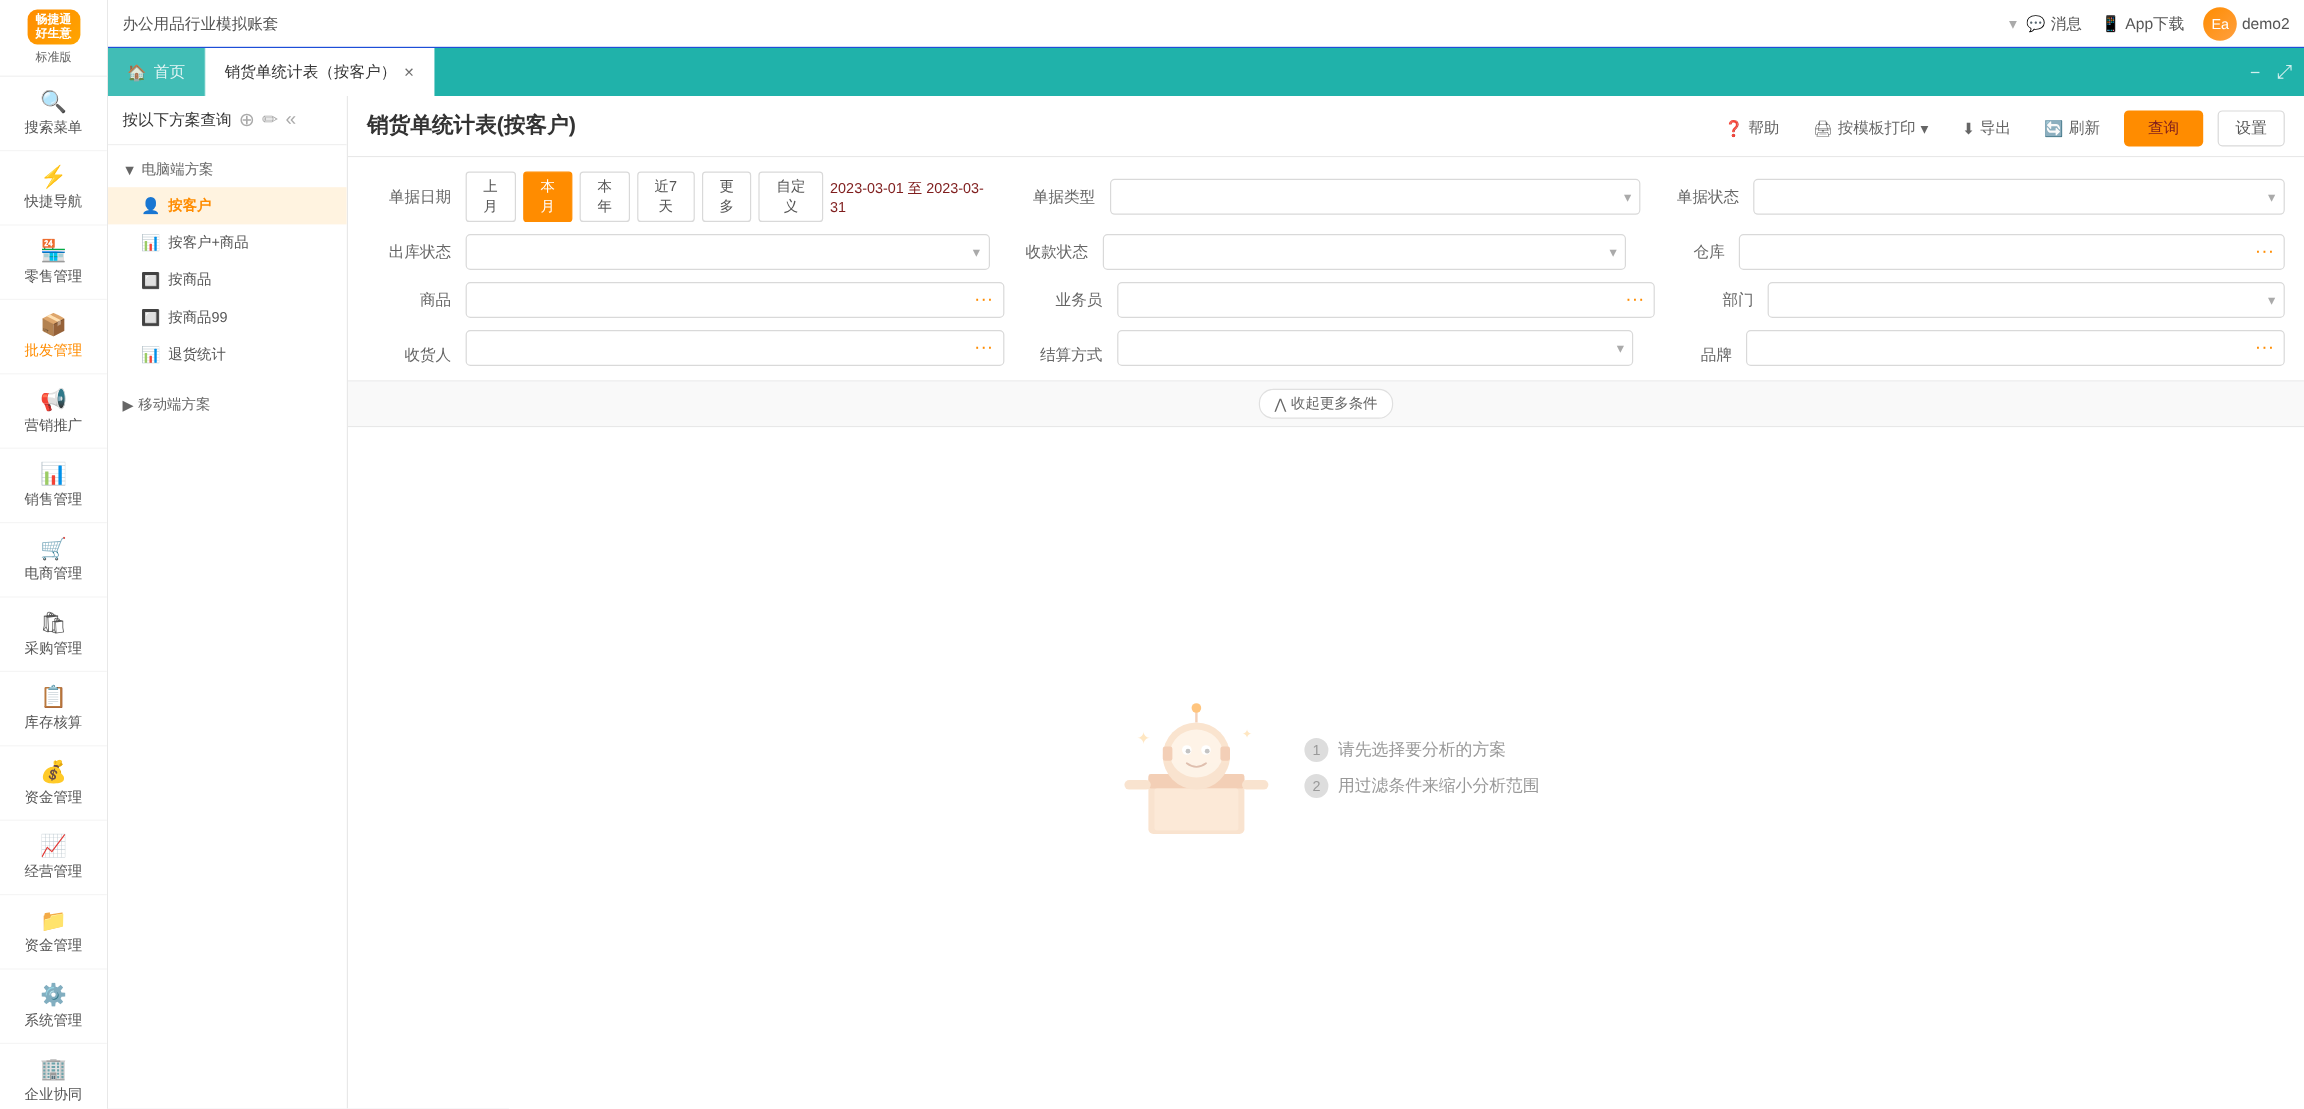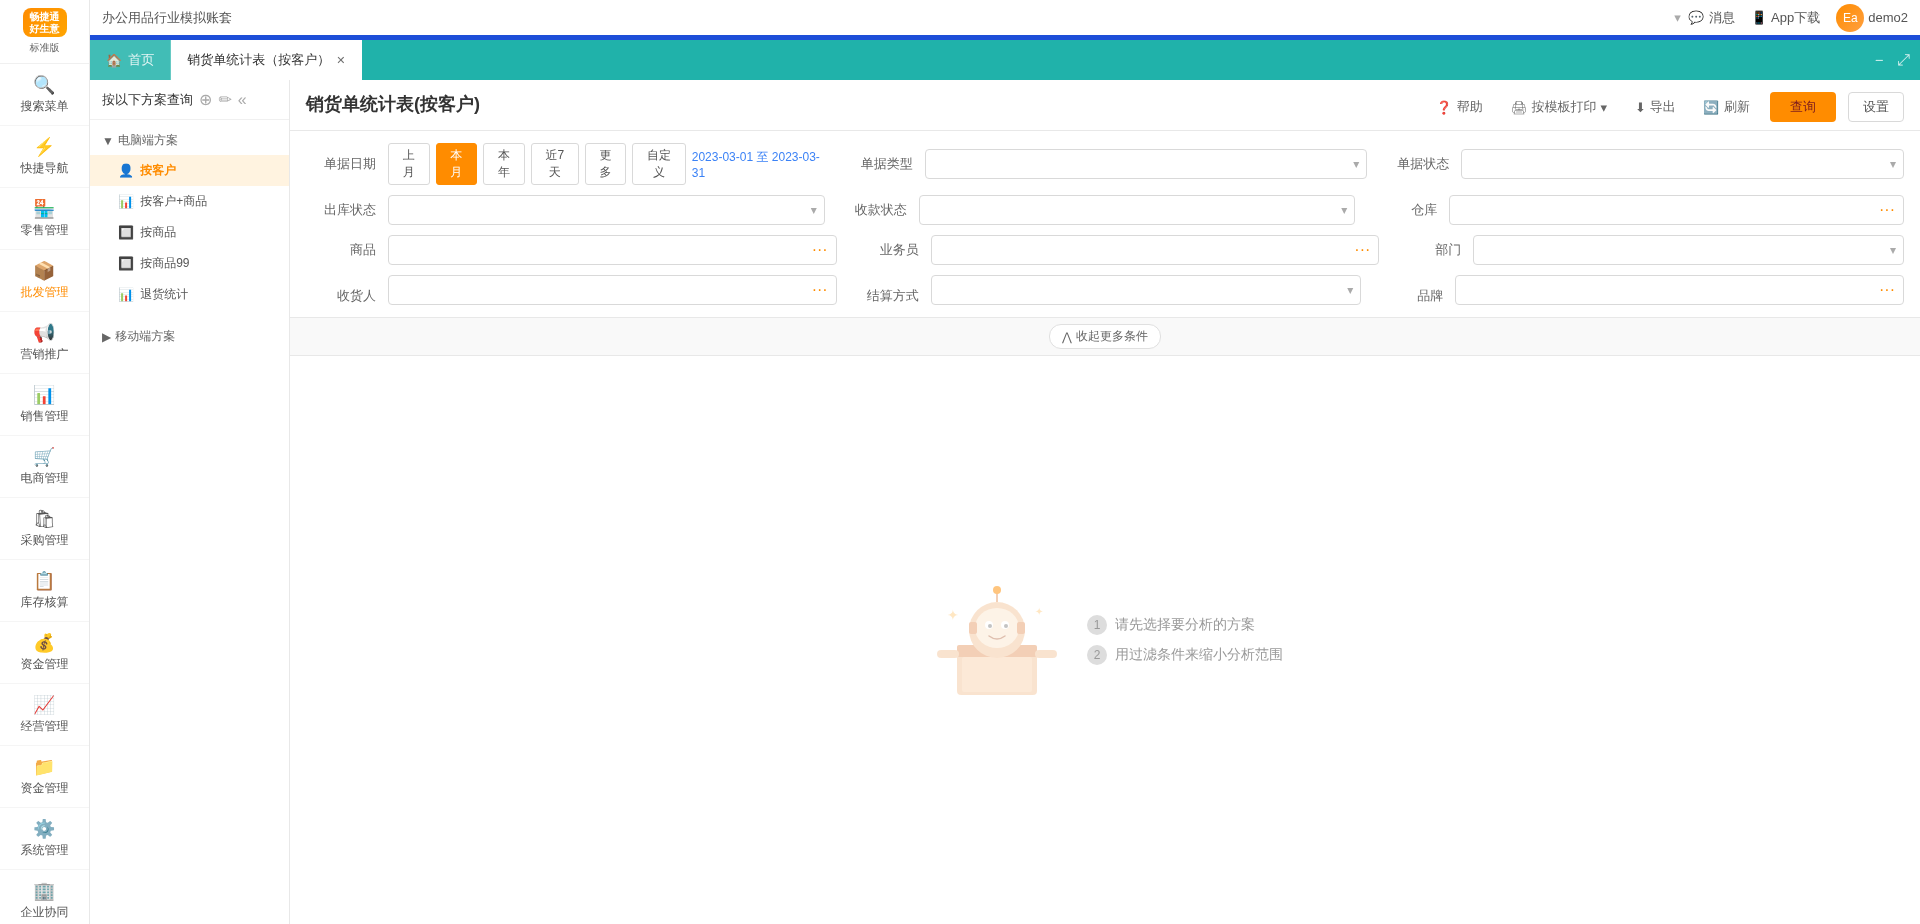--- a/index.html
+++ b/index.html
@@ -55,21 +55,21 @@
       flex: 1;
       display: flex;
       flex-direction: column;
       overflow: hidden;
     }
 
     
     .topbar {
       height: 40px;
       background: #fff;
-      border-bottom: 5px solid #1d4ed8;
+      border-bottom: 1px solid #1d4ed8;
       display: flex;
       align-items: center;
       padding: 0 12px;
       gap: 8px;
     }
     .topbar-title {
       font-size: 13px;
       color: #555;
       flex: 1;
     }
@@ -273,21 +273,21 @@
     .date-quick-btn {
       padding: 3px 8px;
       border: 1px solid #d9d9d9;
       border-radius: 3px;
       cursor: pointer;
       font-size: 12px;
       color: #555;
       background: #fff;
     }
     .date-quick-btn.active { background: #ff8c00; color: #fff; border-color: #ff8c00; }
-    .date-range-text { font-size: 12px; color: #3b82f6; }
+    .date-range-text { font-size: 12px; color: #7f1d1d; }
     .select-ctrl {
       width: 100%;
       height: 30px;
       border: 1px solid #d9d9d9;
       border-radius: 4px;
       padding: 0 8px;
       font-size: 13px;
       color: #333;
       background: #fff;
       appearance: none;

